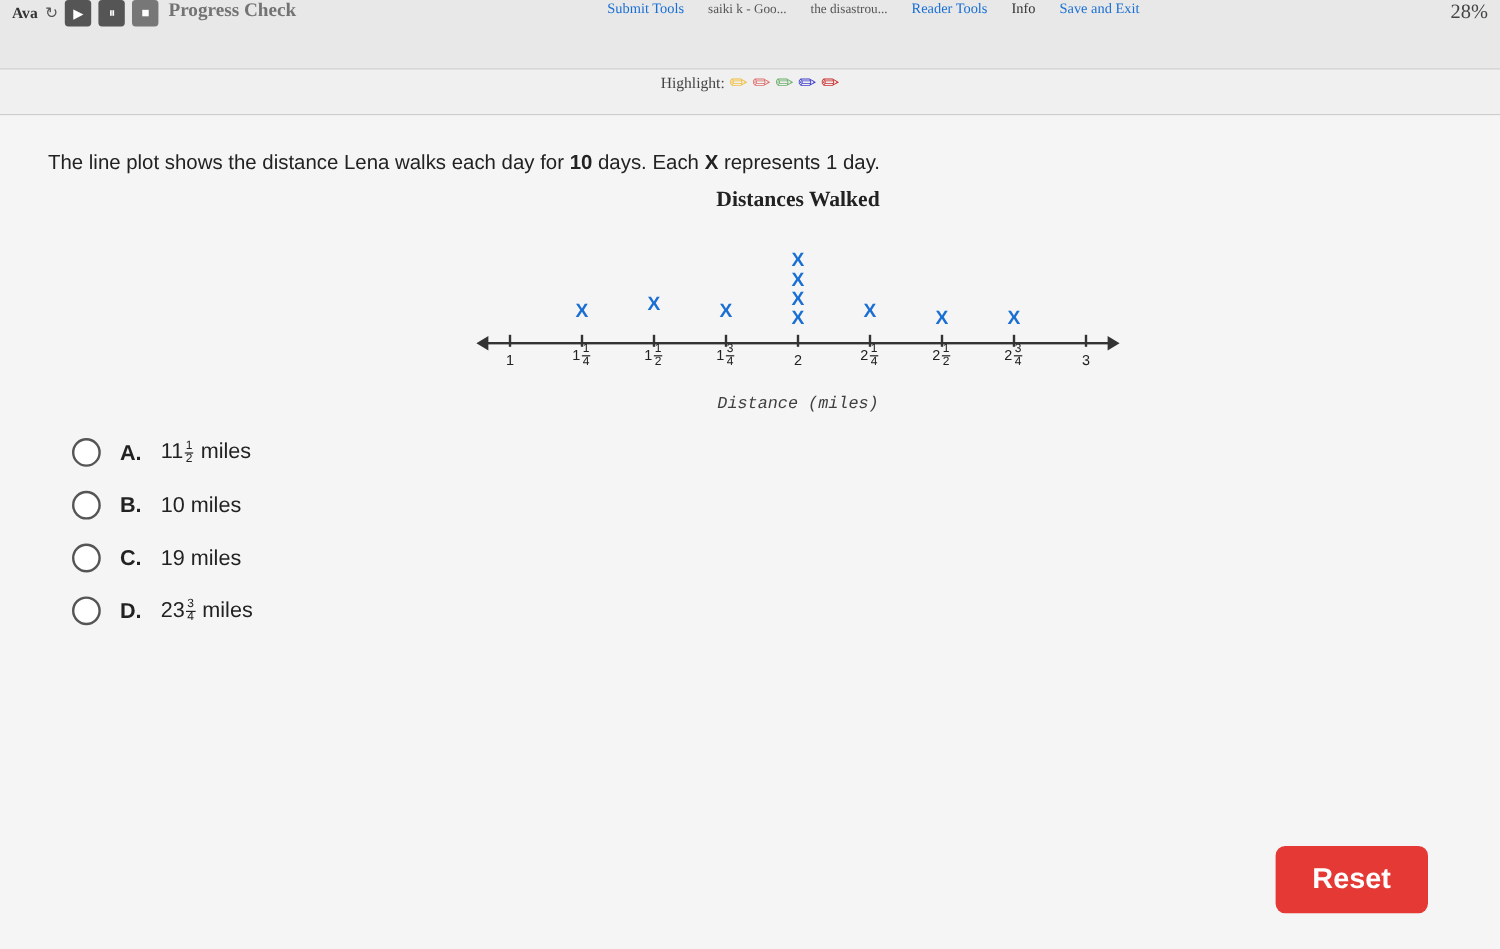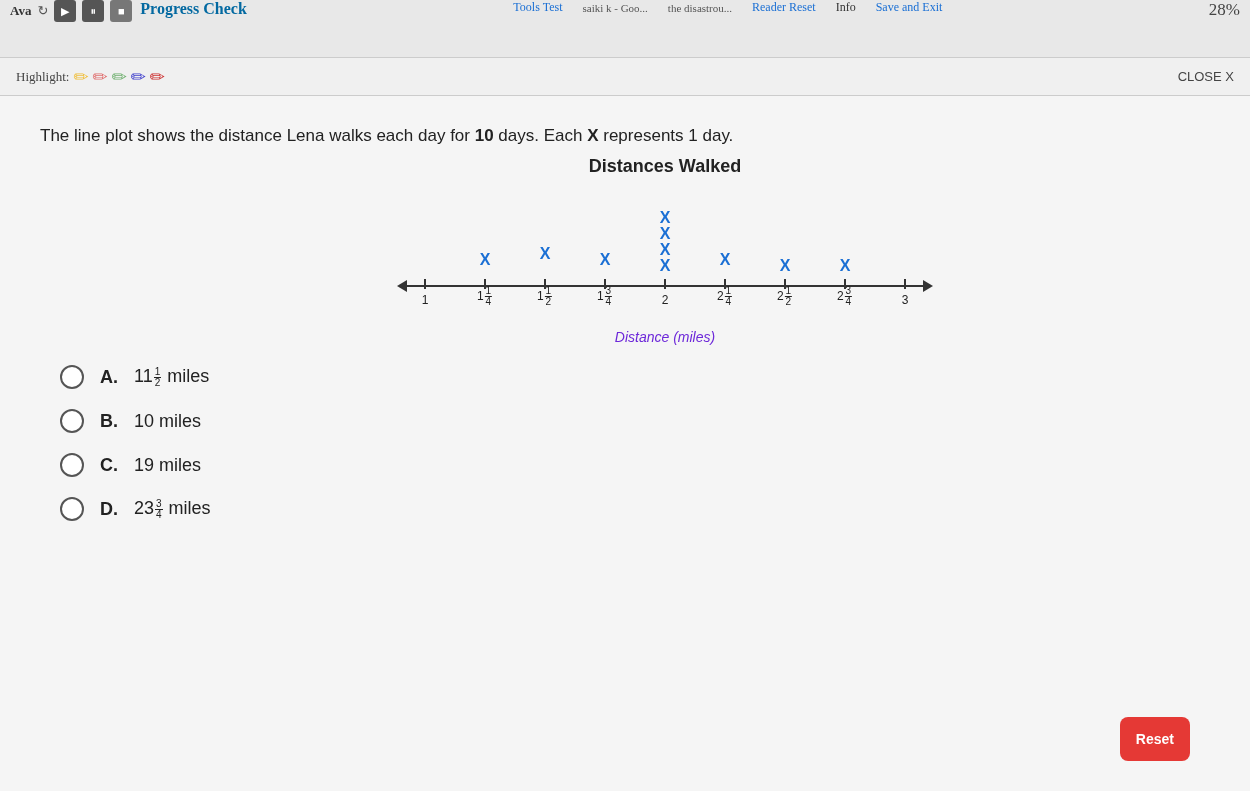--- a/index.html
+++ b/index.html
@@ -45,20 +45,21 @@
     
     .toolbar {
       background: #f0f0f0;
       height: 38px;
       display: flex;
       align-items: center;
       padding: 0 16px;
       gap: 12px;
       border-bottom: 1px solid #ccc;
       font-size: 12px;
+      flex-direction: column;
     }
 
     .toolbar-highlight {
       display: flex;
       align-items: center;
       gap: 4px;
     }
 
     
     .main-content {
@@ -85,21 +86,21 @@
       flex-direction: column;
       align-items: center;
       margin: 10px 0 20px 80px;
     }
 
     .plot-title {
       font-size: 18px;
       font-weight: bold;
       color: #222;
       margin-bottom: 8px;
-      font-family: Liberation Sans, sans-serif;
+      font-family: Liberation Serif, serif;
     }
 
     .plot-area {
       position: relative;
       width: 540px;
       height: 140px;
     }
 
     
     .number-line {
@@ -158,24 +159,24 @@
       color: #1a6fd4;
       font-size: 16px;
       font-weight: bold;
       font-family: Arial, sans-serif;
       transform: translateX(-50%);
     }
 
     
     .axis-label {
       font-size: 14px;
-      color: #6d28d9;
+      color: #404040;
       text-align: center;
       margin-top: 4px;
-      font-family: Liberation Sans, sans-serif;
+      font-family: Liberation Mono, monospace;
       font-style: italic;
     }
 
     
     .question-text {
       font-size: 17px;
       color: #222;
       margin: 16px 0 20px 0;
       font-family: Arial, sans-serif;
     }
@@ -224,22 +225,22 @@
       right: 60px;
       display: flex;
       gap: 16px;
     }
 
     .btn-reset {
       background: #e53935;
       color: white;
       border: none;
       border-radius: 8px;
-      padding: 14px 16px;
-      font-size: 14px;
+      padding: 14px 31px;
+      font-size: 24px;
       font-weight: bold;
       cursor: pointer;
       font-family: Arial, sans-serif;
     }
 
     .btn-next {
       background: #1e88e5;
       color: white;
       border: none;
       border-radius: 8px;
@@ -318,28 +319,28 @@
 <div class="top-bar">
   <div class="top-bar-left">
     <span style="font-size:13px;color:#333;font-weight:bold;">Ava</span>
     <span style="font-size:13px;color:#555;cursor:pointer;">↻</span>
     <div class="nav-icon">▶</div>
     <div class="nav-icon">⏸</div>
     <div class="nav-icon" style="background:#777;">■</div>
   </div>
 
   <div style="flex:0 0 auto;text-align:center;">
-    <span style="font-size:16px;font-weight:bold;color:#0369a1;">Progress Check</span>
+    <span style="font-size:16px;font-weight:bold;color:#737373;">Progress Check</span>
   </div>
 
   <div class="top-bar-center">
-    <a class="top-link">Tools Test</a>
+    <a class="top-link">Submit Tools</a>
     <span style="font-size:11px;color:#555;cursor:pointer;">saiki k - Goo...</span>
     <span style="font-size:11px;color:#555;cursor:pointer;">the disastrou...</span>
-    <a class="top-link">Reader Reset</a>
+    <a class="top-link">Reader Tools</a>
     <span class="info-link">Info</span>
     <a class="top-link">Save and Exit</a>
   </div>
 
   <div style="font-size:17px;color:#444;">28%</div>
 </div>
 
 <div class="toolbar">
   <div class="toolbar-highlight">
     <span style="font-size:13px;color:#444;">Highlight:</span>

